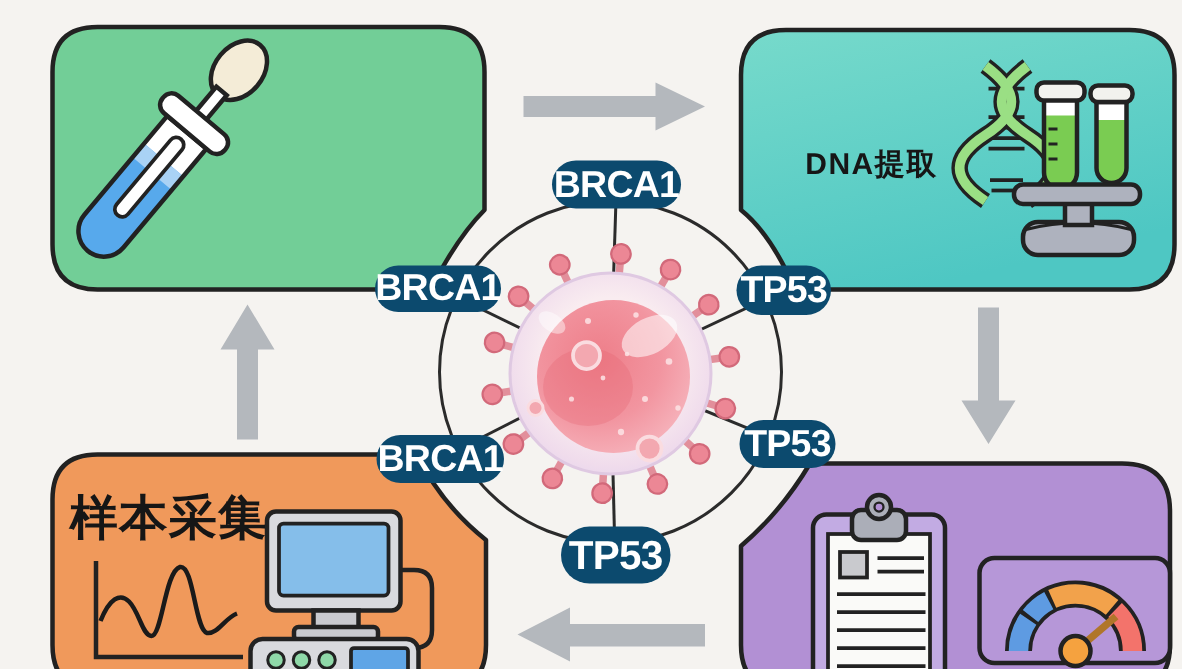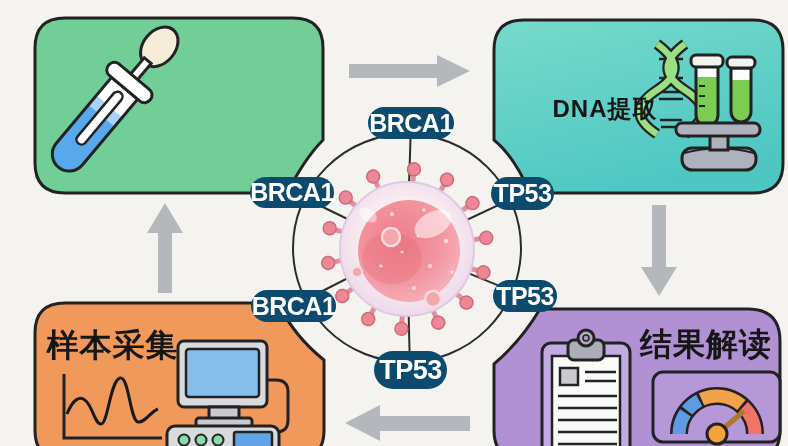--- a/index.html
+++ b/index.html
@@ -188,23 +188,22 @@
           <circle cx="402" cy="252" r="1.6"></circle>
       <circle cx="430" cy="266" r="2"></circle>
           <circle cx="381" cy="266" r="1.7"></circle>
       <circle cx="414" cy="288" r="2.1"></circle>
           <circle cx="452" cy="272" r="1.8"></circle>
       <circle cx="418" cy="236" r="1.5"></circle>
     </g>
   </g>
 </svg>
 
-<div class="box-title" style="left:525px;top:92px;width:160px;height:34px;font-size:24px;">DNA提取</div>
+<div class="box-title" style="left:501px;top:92px;width:160px;height:34px;font-size:20px;">DNA提取</div>
 <div class="box-title" style="left:35px;top:328px;width:155px;height:36px;font-size:32px;">样本采集</div>
-<div class="box-title" style="left:626px;top:327px;width:160px;height:36px;font-size:32px;">结果解读</div>
 
 <div class="pill" style="left:368px;top:107px;width:86px;height:32px;font-size:25px;">BRCA1</div>
 <div class="pill" style="left:250px;top:177px;width:84px;height:31px;font-size:25px;">BRCA1</div>
 <div class="pill" style="left:491px;top:177px;width:63px;height:33px;font-size:25px;">TP53</div>
 <div class="pill" style="left:251px;top:290px;width:85px;height:32px;font-size:25px;">BRCA1</div>
 <div class="pill" style="left:493px;top:280px;width:64px;height:32px;font-size:25px;">TP53</div>
 <div class="pill" style="left:374px;top:351px;width:73px;height:38px;font-size:27px;">TP53</div>
 
 </div>
 

